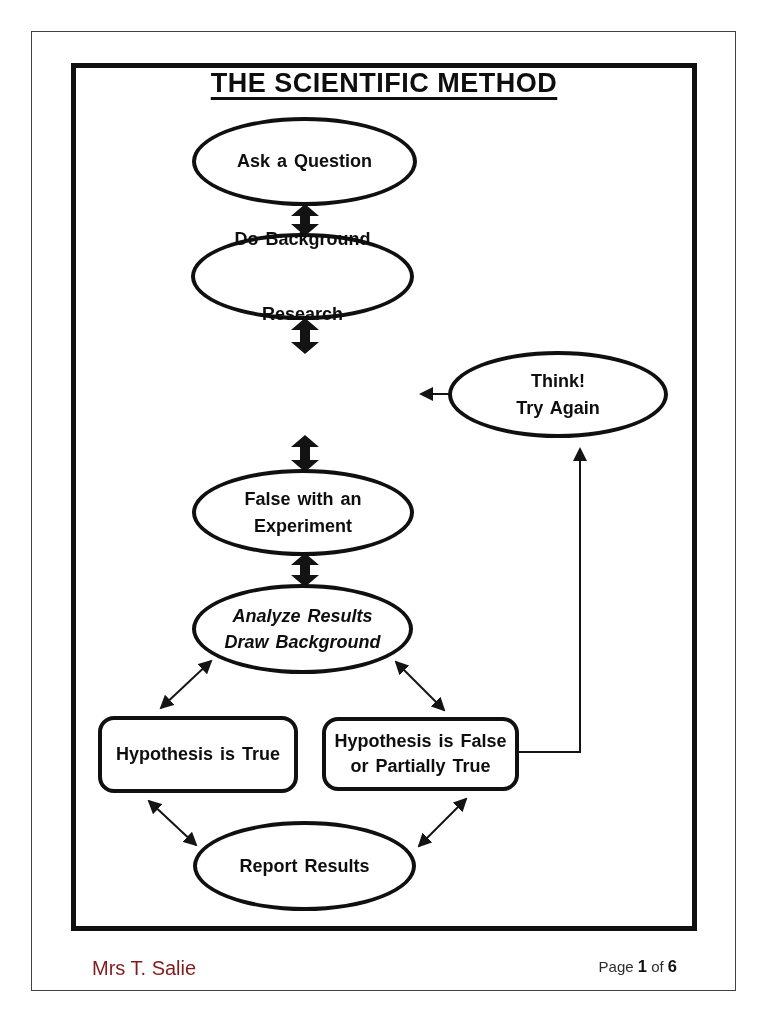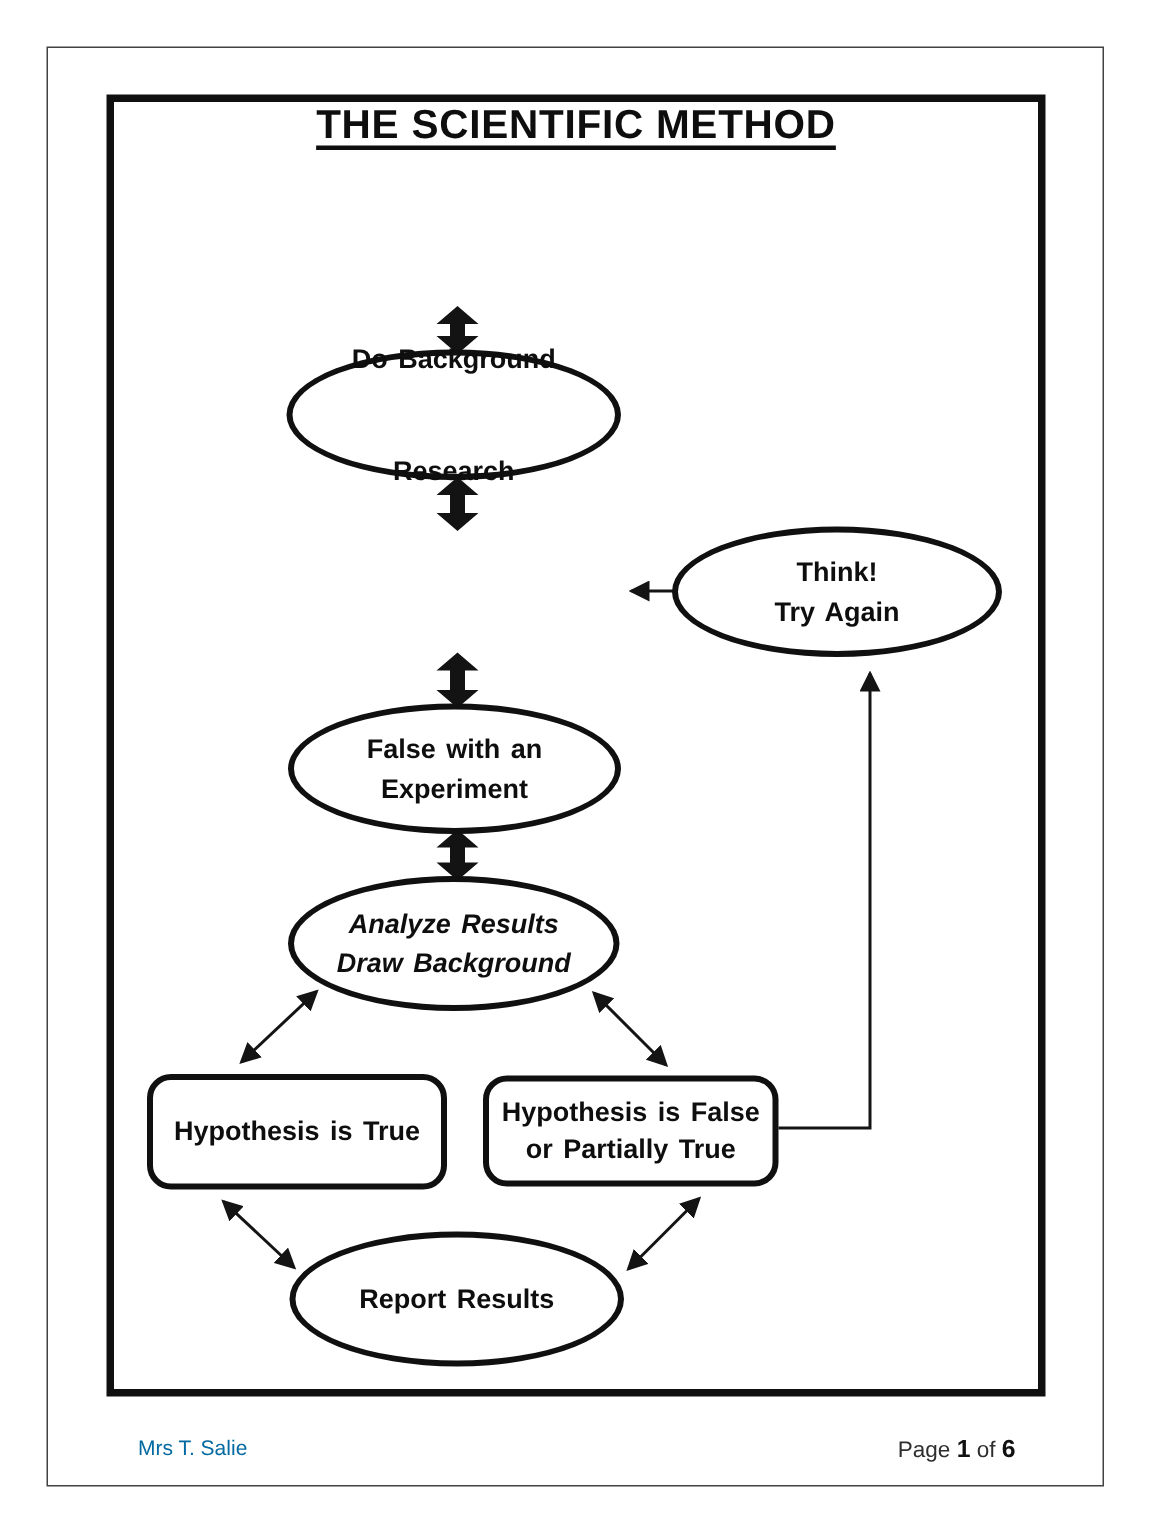--- a/index.html
+++ b/index.html
@@ -60,21 +60,21 @@
   .n-false      { left: 322px; top: 717px; width: 197px; height: 74px; line-height: 1.4; }
   .n-report     { left: 193px; top: 821px; width: 223px; height: 90px; text-align: right; }
 
   svg.connectors {
     position: absolute; left: 0; top: 0;
     width: 768px; height: 1024px;
     z-index: 1;
   }
   .footer-author {
     position: absolute; left: 92px; top: 957px;
-    font-size: 14px; color: #0369a1; font-weight: normal;
+    font-size: 20px; color: #7f1d1d; font-weight: normal;
   }
   .footer-page {
     position: absolute; right: 91px; top: 957px;
     font-size: 15px; color: #2e2e2e; font-weight: normal;
   }
   .footer-page .pg-num { font-weight: bold; font-size: 16.5px; color: #111; }
 </style>
 </head>
 <body>
 
@@ -103,20 +103,23 @@
 
     <line x1="211" y1="661" x2="161" y2="708" stroke="#141414" stroke-width="2" marker-start="url(#ah)" marker-end="url(#ah)"></line>
 
     <line x1="396" y1="662" x2="444" y2="710" stroke="#141414" stroke-width="2" marker-start="url(#ah)" marker-end="url(#ah)"></line>
 
     <line x1="149" y1="801" x2="196" y2="845" stroke="#141414" stroke-width="2" marker-start="url(#ah)" marker-end="url(#ah)"></line>
 
     <line x1="466" y1="799" x2="419" y2="846" stroke="#141414" stroke-width="2" marker-start="url(#ah)" marker-end="url(#ah)"></line>
   </svg>
 
+  <div class="node ellipse n-ask">
+    <span>Ask a Question</span>
+  </div>
 
   <div class="node ellipse n-background">
     <span>Do Background</span>
     <span>Research</span>
   </div>
 
 
   <div class="node ellipse n-test">
     <span>False with an</span>
     <span>Experiment</span>

